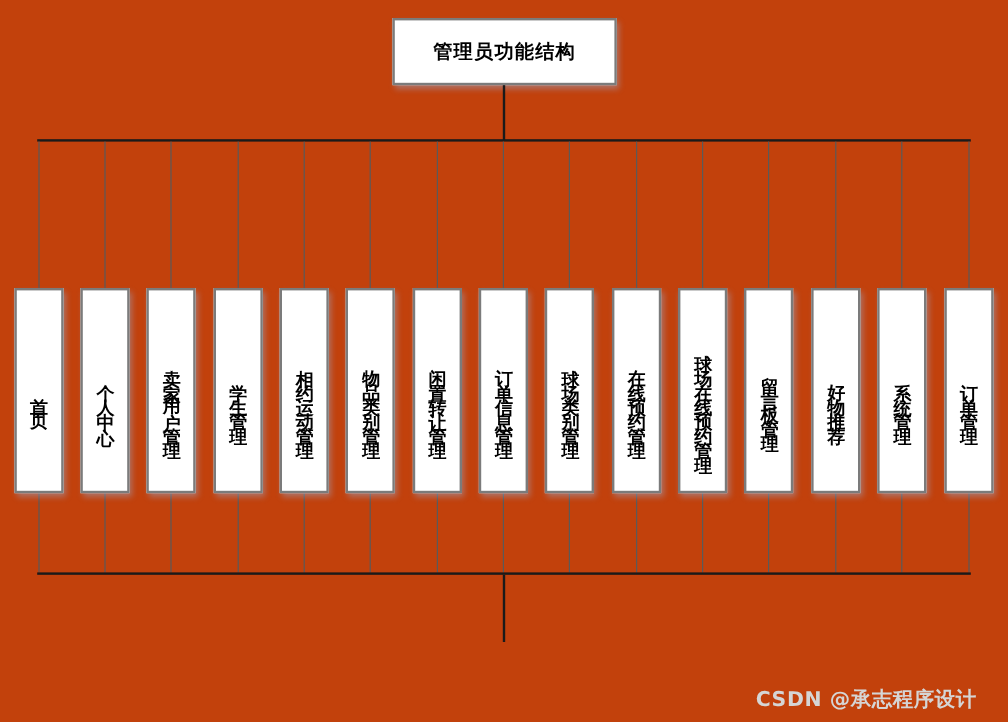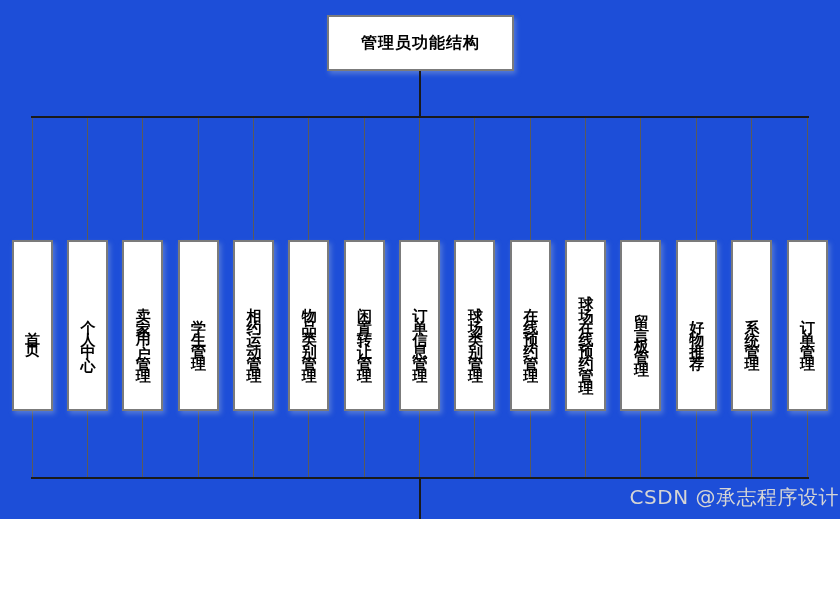--- a/index.html
+++ b/index.html
@@ -4,22 +4,22 @@
 <style>
   html, body {
     margin: 0;
     padding: 0;
     background: #ffffff;
     font-family: "DejaVu Sans", "Liberation Sans", sans-serif;
   }
   .canvas {
     position: relative;
     width: 840px;
-    height: 519px;
-    background: #1d4ed8;
+    height: 602px;
+    background: #c2410c;
     overflow: hidden;
   }
   .node-box {
     position: absolute;
     box-sizing: border-box;
     background: #ffffff;
     border: 2px solid #7b7b7b;
     box-shadow: 2px 3px 5px rgba(150, 175, 215, 0.45);
     display: flex;
     align-items: center;
@@ -59,26 +59,27 @@
   .line {
     position: absolute;
     background: #1a1a1a;
   }
   .branch-line {
     position: absolute;
     background: #5a5a5a;
   }
   .watermark {
     position: absolute;
-    right: 1px;
+    right: 26px;
     bottom: 8px;
-    font-size: 20px;
+    font-size: 17px;
     color: #d5d5d5;
     letter-spacing: 0.5px;
     user-select: none;
+    font-weight: bold;
   }
 </style>
 </head>
 <body>
 
 <div class="canvas">
 
   <div class="node-box root-box">
     <span>管理员功能结构</span>
   </div>

